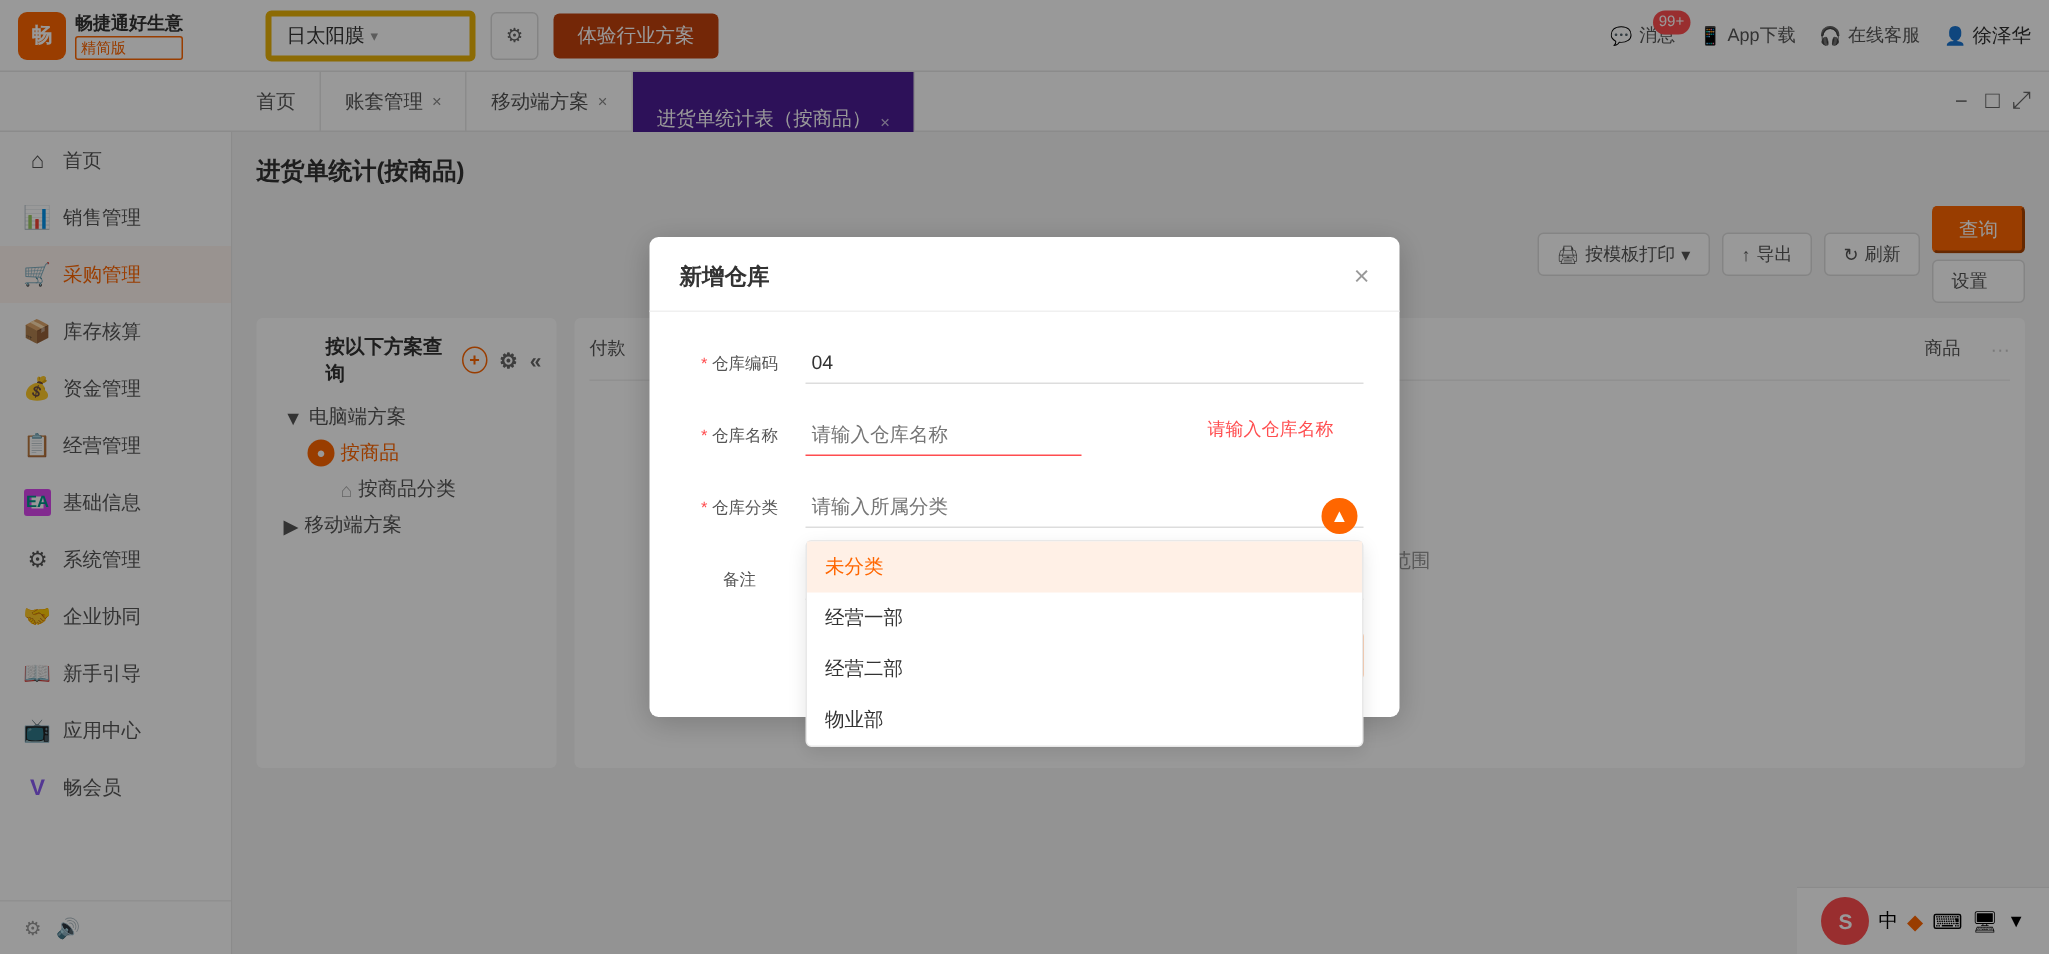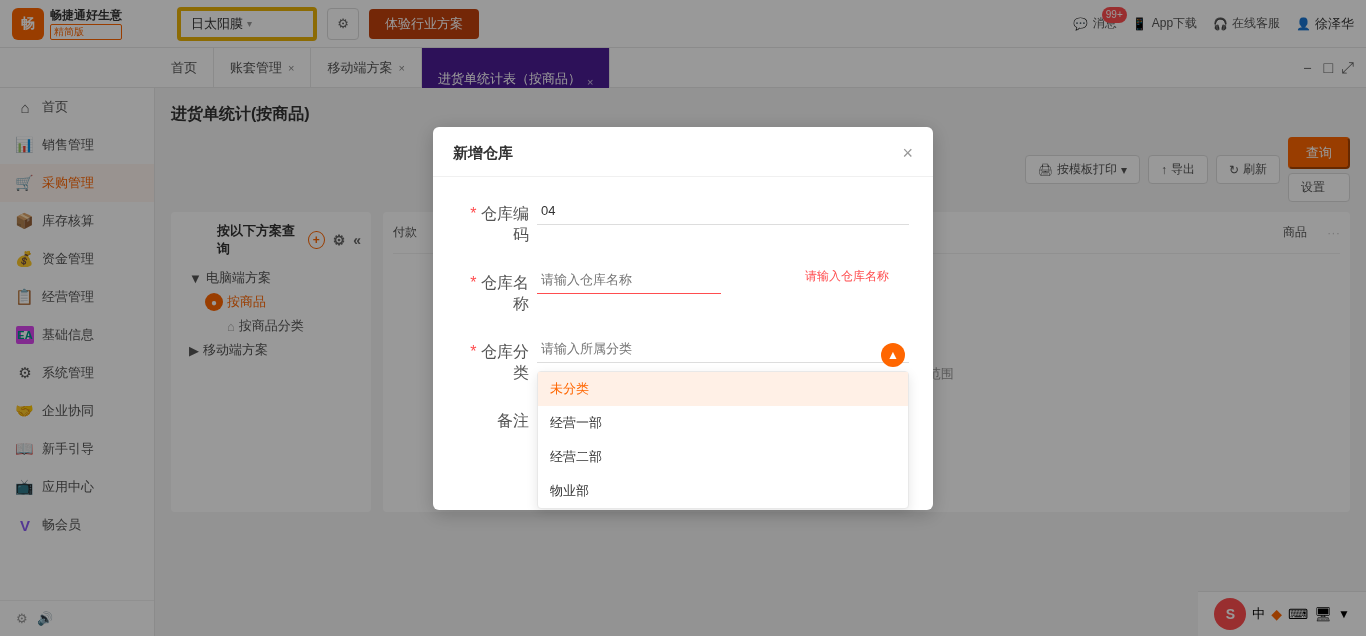--- a/index.html
+++ b/index.html
@@ -221,23 +221,23 @@
     .modal-title { font-size: 15px; font-weight: bold; color: #333; }
     .modal-close { cursor: pointer; color: #999; font-size: 18px; }
     .modal-body { padding: 20px 24px; }
     .form-row {
       display: flex; align-items: flex-start;
       margin-bottom: 20px;
       position: relative;
     }
     .form-label {
       width: 80px; min-width: 80px;
-      color: #555; font-size: 16px;
+      color: #555; font-size: 11px;
       padding-top: 7px;
-      text-align: right;
+      text-align: center;
       padding-right: 8px;
     }
     .required::before {
       content: "* ";
       color: #ff4d4f;
     }
     .form-input {
       flex: 1;
       border: none; border-bottom: 1px solid #ddd;
       padding: 6px 4px;

